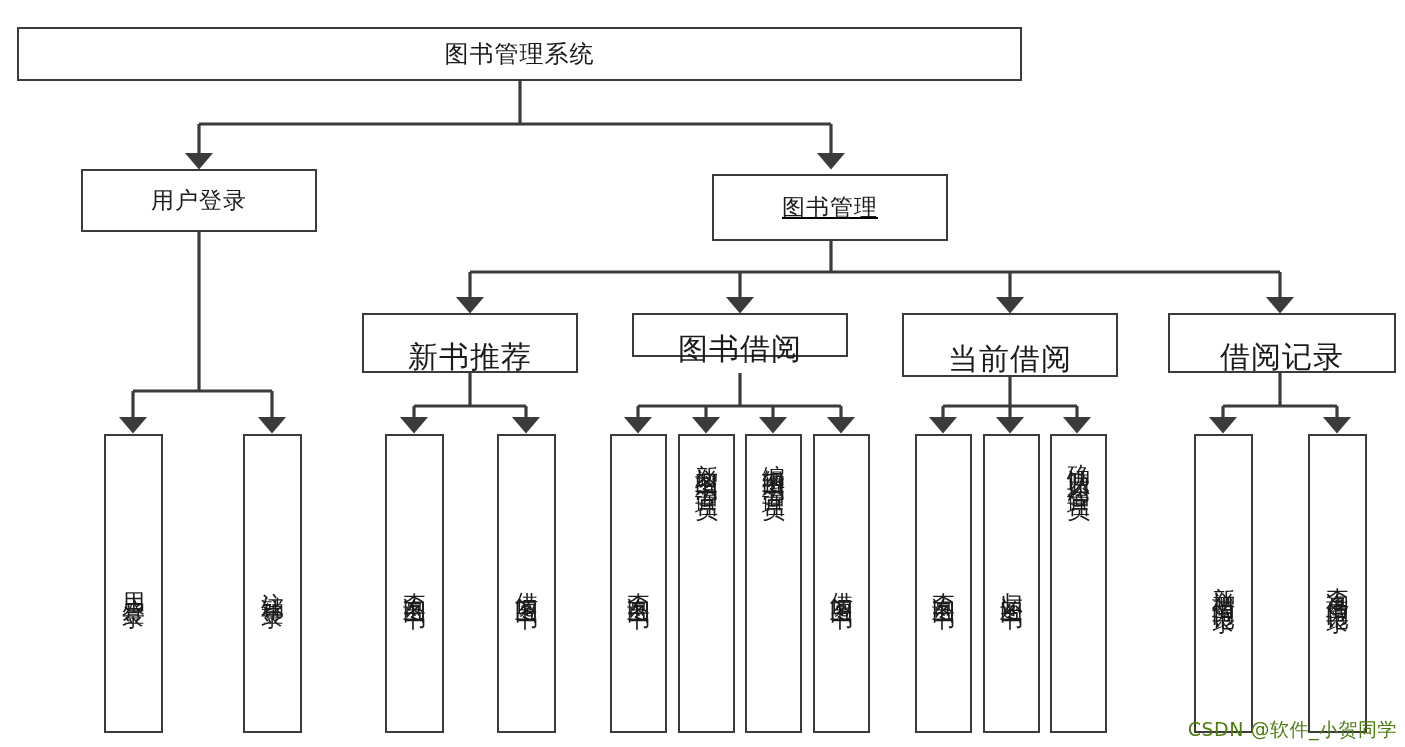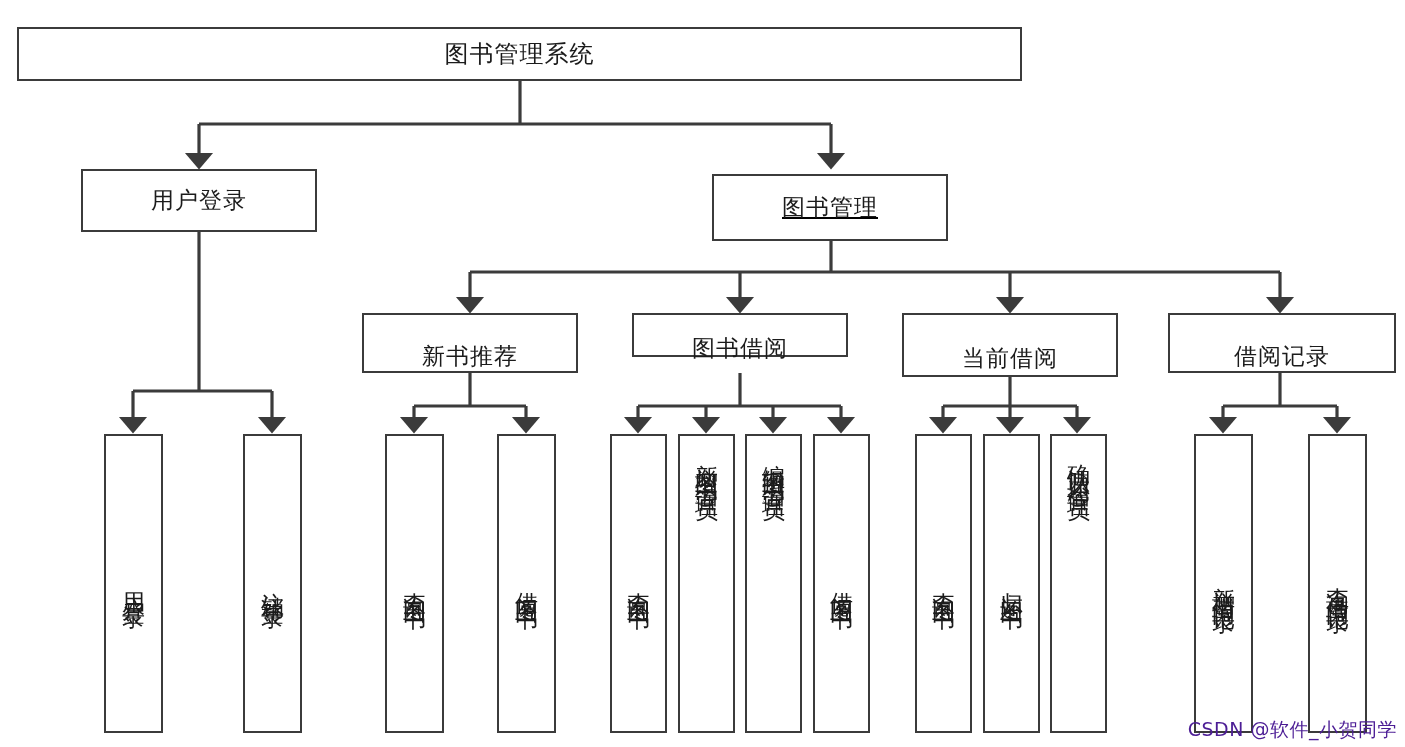--- a/index.html
+++ b/index.html
@@ -37,21 +37,21 @@
     z-index: 3;
   }
   .node .label {
     color: #1b1b1b;
     letter-spacing: 1px;
     line-height: 1.12;
     white-space: nowrap;
   }
   .node-root .label { font-size: 24px; }
   .node-l2 .label  { font-size: 23px; }
-  .node-l3 .label  { font-size: 23px; margin-top: 28px; }
+  .node-l3 .label  { font-size: 30px; margin-top: 28px; }
 
   
   .node-leaf {
     align-items: flex-start;
     justify-content: center;
     padding-top: 10px;
   }
   .node-leaf .label {
     writing-mode: vertical-rl;
     text-orientation: upright;
@@ -62,21 +62,21 @@
   }
   .node-leaf.center-v {
     align-items: center;
     padding-top: 0;
   }
   .watermark {
     position: absolute;
     right: 8px;
     bottom: 4px;
     font-size: 19px;
-    color: #4c1d95;
+    color: #4d7c0f;
     letter-spacing: 0.5px;
     z-index: 6;
     white-space: nowrap;
   }
 </style>
 </head>
 <body>
 
 <div id="canvas">
 

